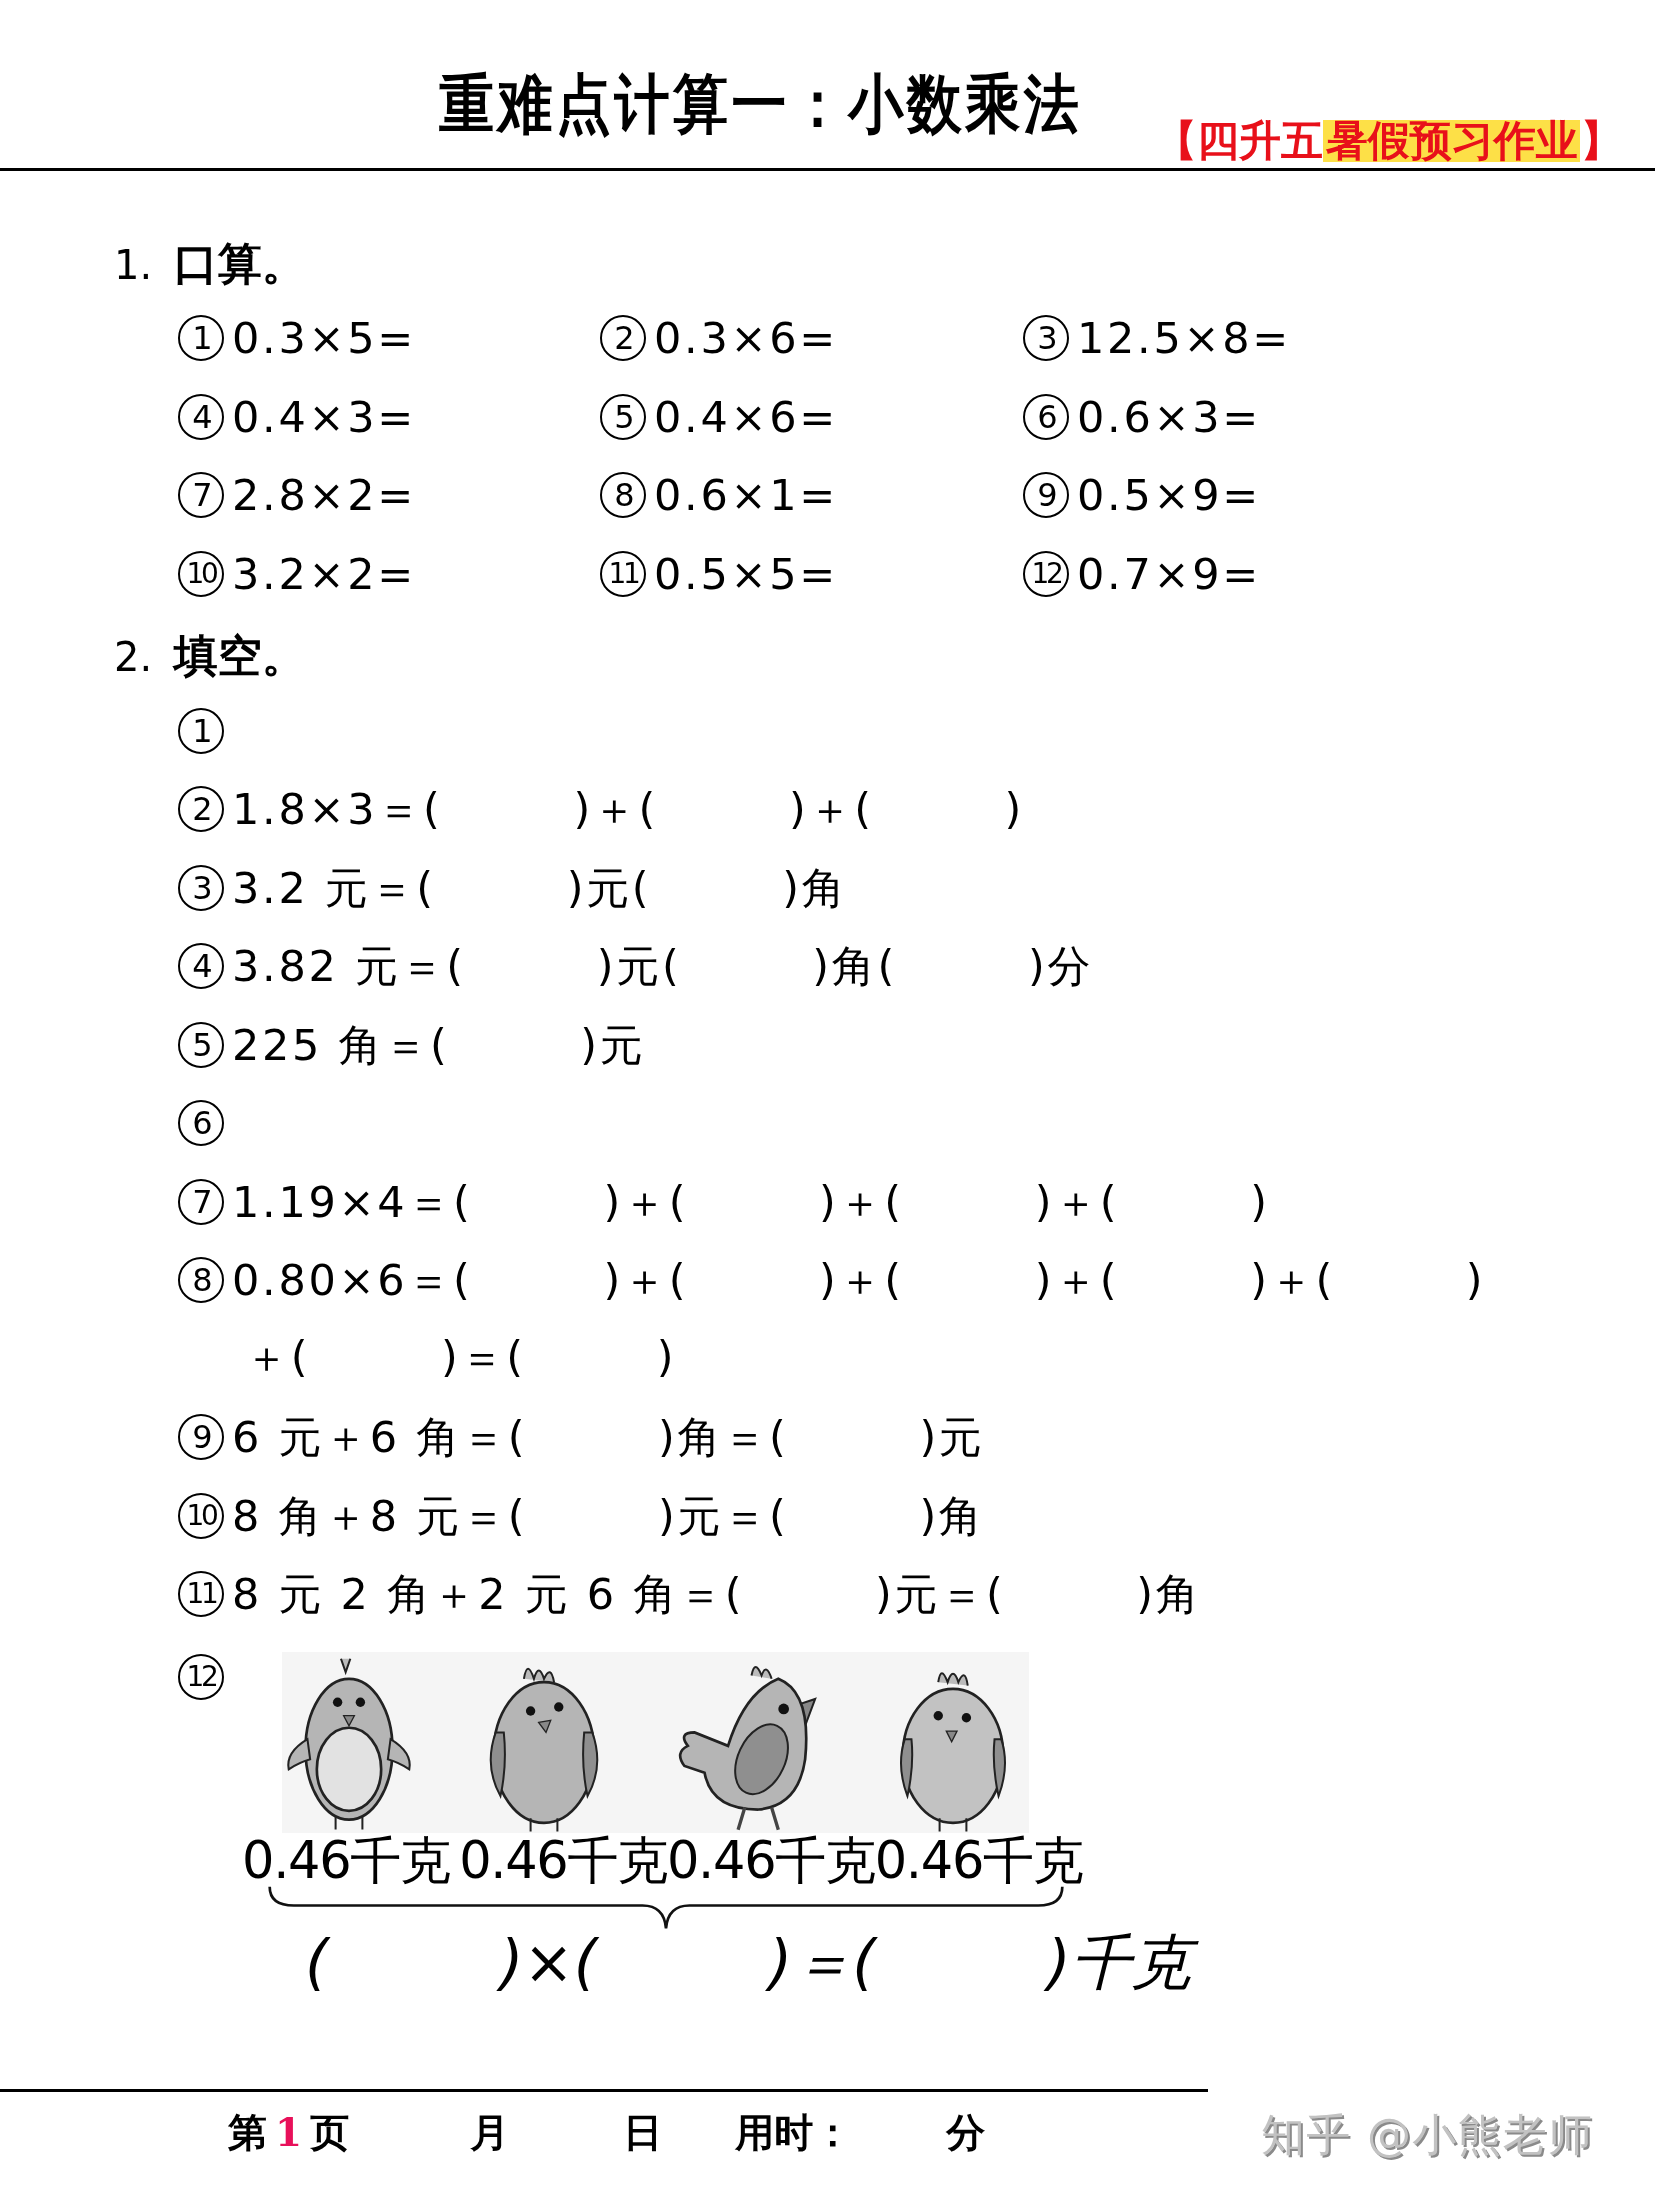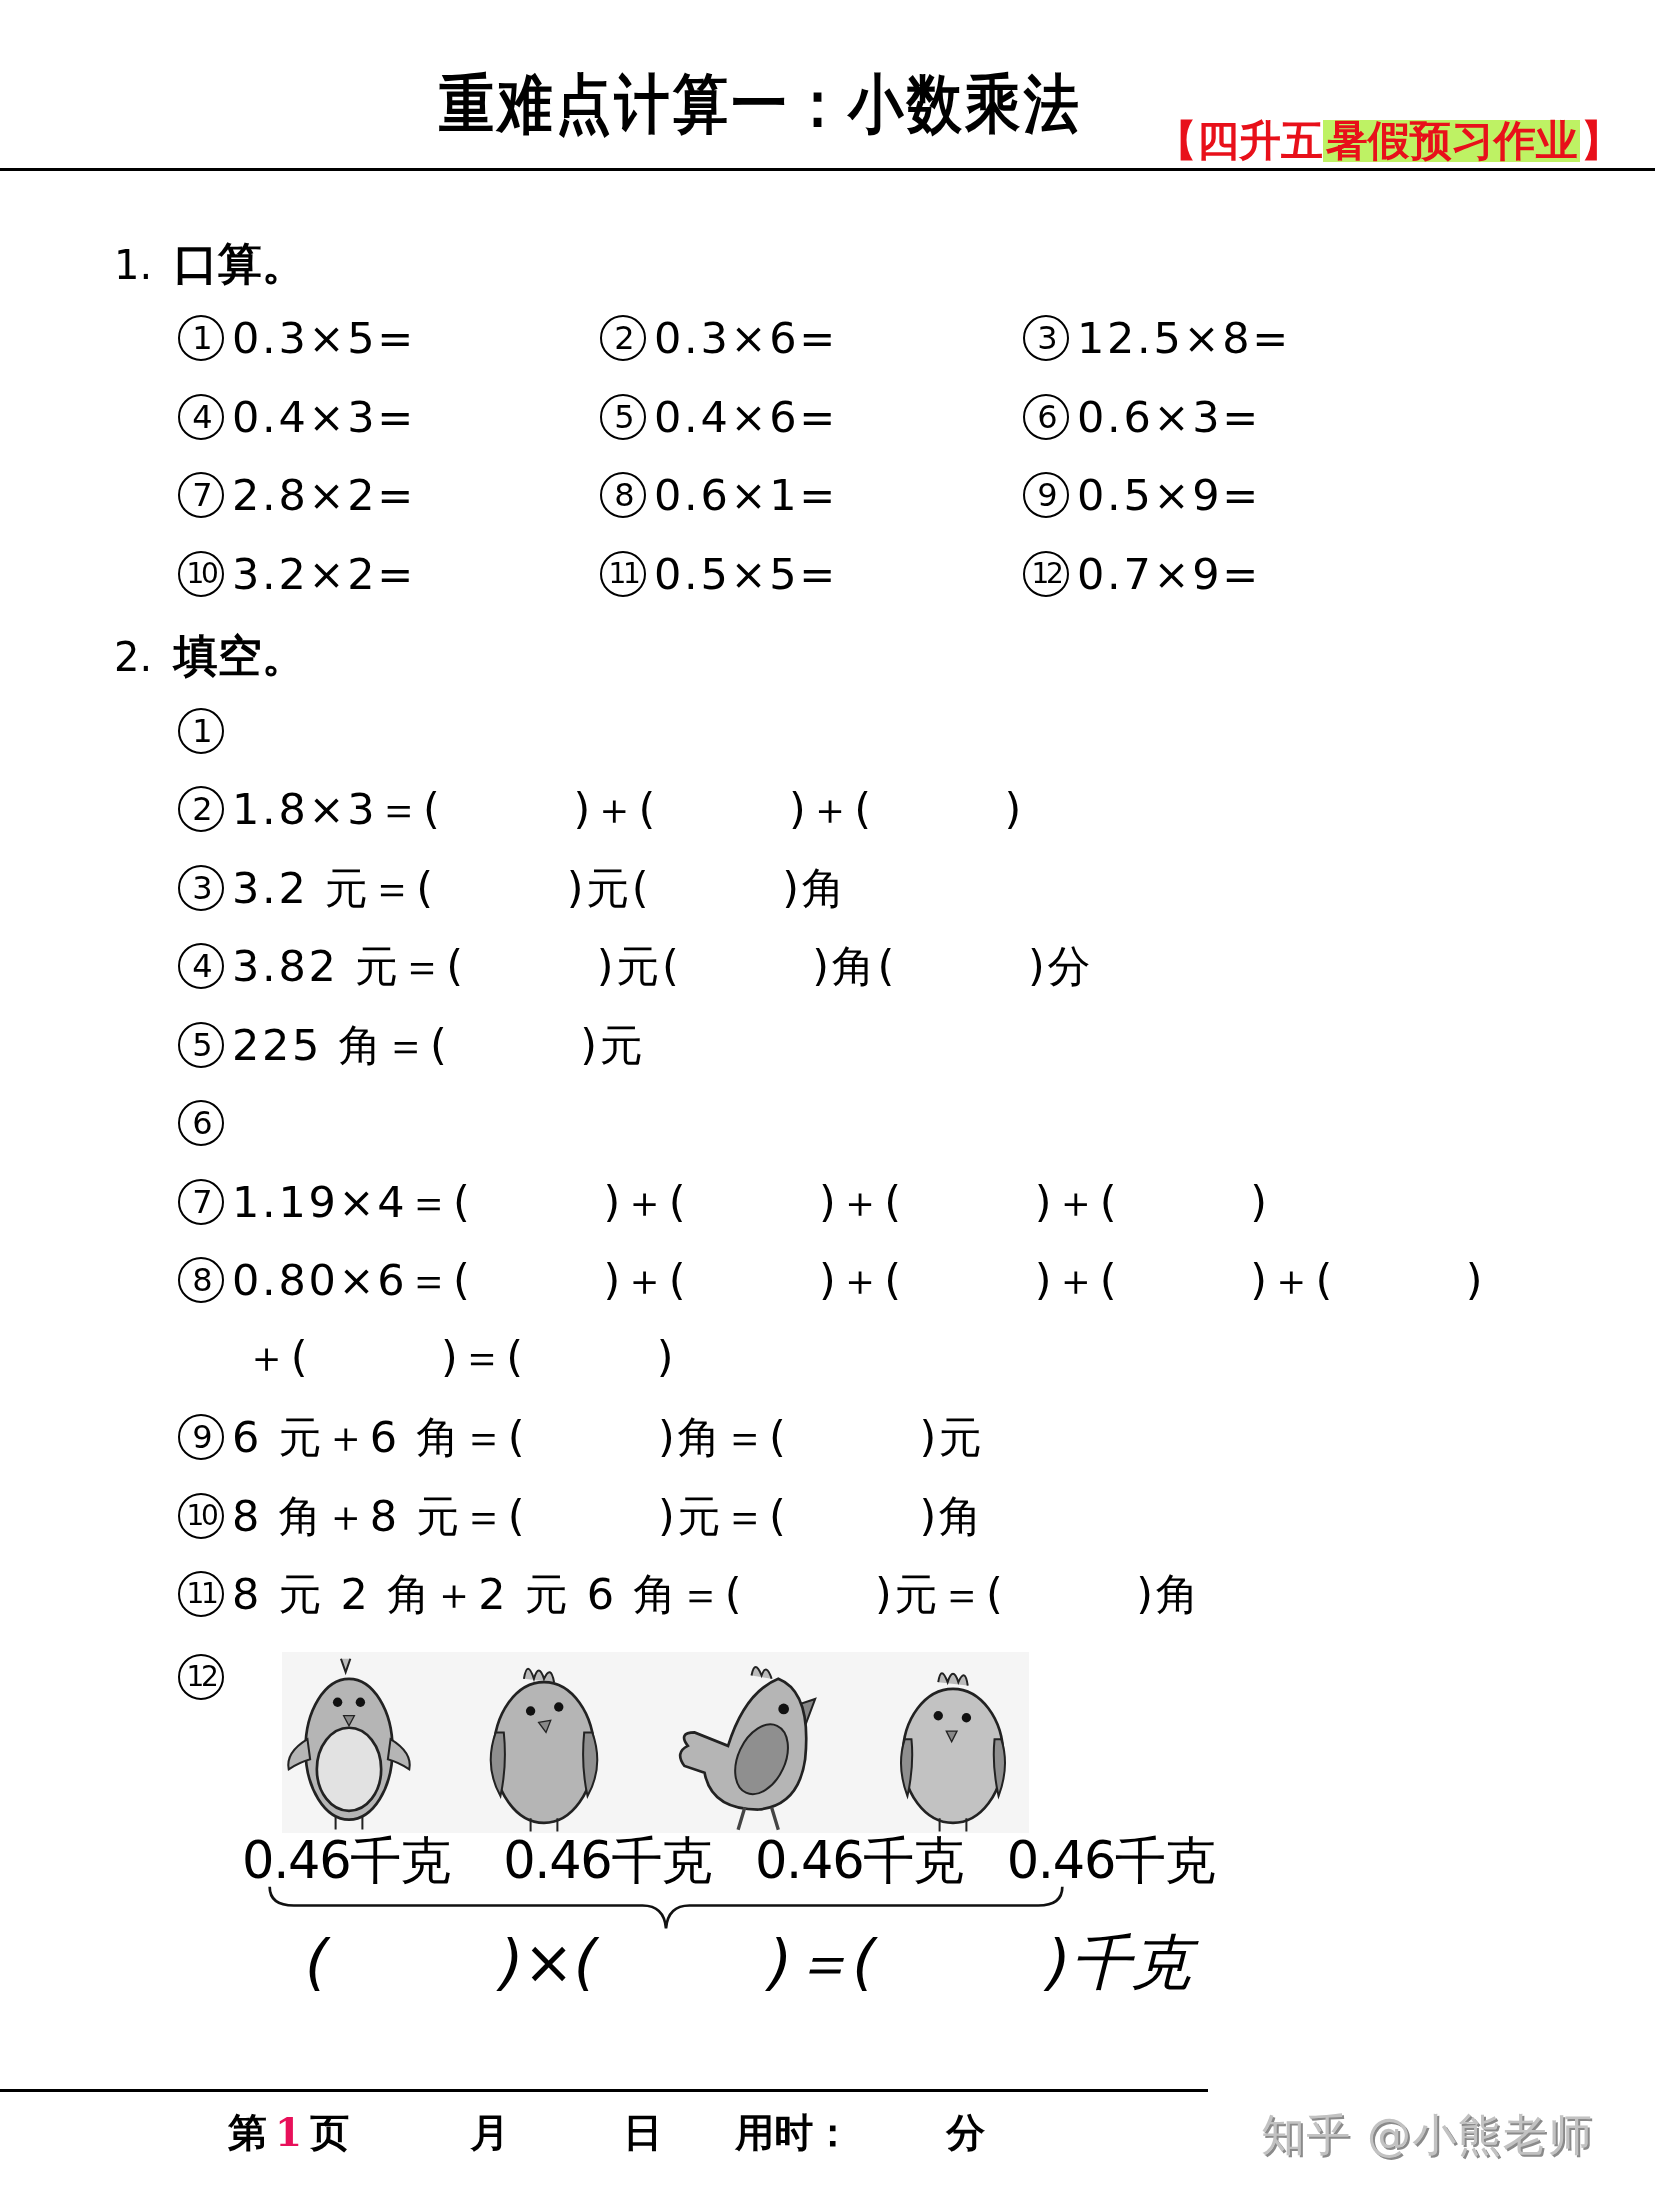--- a/index.html
+++ b/index.html
@@ -12,21 +12,21 @@
     font-family: "DejaVu Serif", "Liberation Serif", serif;
     font-size: 64px; font-weight: bold; letter-spacing: 4px; line-height: 1;
     transform: scaleX(0.86); transform-origin: left center;
   }
   .header-tag {
     position: absolute; left: 1155px; top: 113px; height: 56px;
     display: flex; align-items: center;
     font-family: "DejaVu Serif", "Liberation Serif", serif;
     font-size: 42px; font-weight: bold; color: #e8101a; line-height: 1;
   }
-  .header-tag .hl { background: #bef264; padding: 0 2.7px; }
+  .header-tag .hl { background: #fde047; padding: 0 2.7px; }
   .header-rule {
     position: absolute; left: 0; top: 168px; width: 1656px; height: 3.4px; background: #000;
   }
   .section-title {
     position: absolute; left: 114px; font-size: 44px; font-weight: bold; line-height: 1;
     display: flex; align-items: baseline;
   }
   .section-title .num { font-weight: normal; margin-right: 21.5px; font-size: 40px; }
   .q {
     position: absolute; font-size: 43px; line-height: 1; white-space: pre;
@@ -37,21 +37,21 @@
     text-align: center; line-height: 42px; font-size: 32px; letter-spacing: -2.7px;
     margin-right: 8px; box-sizing: content-box; flex-shrink: 0;
   }
   .circ.two { font-size: 28px; letter-spacing: -3.4px; }
   .chick-img {
     position: absolute; left: 282px; top: 1652px; width: 747px; height: 181px; background: #f5f5f5;
   }
   .chick { position: absolute; top: 0; }
   .weights {
     position: absolute; left: 242px; top: 1835px; font-size: 51px; letter-spacing: -1.3px;
-    display: flex; white-space: pre; line-height: 1; gap: 44px;
+    display: flex; white-space: pre; line-height: 1;
   }
   .brace { position: absolute; left: 267px; top: 1884px; width: 798px; height: 47px; }
   .final-eq {
     position: absolute; left: 305px; top: 1932px; font-size: 60px; white-space: pre; line-height: 1; font-style: italic;
   }
   .footer-rule { position: absolute; left: 0; top: 2089px; width: 1208px; height: 3.4px; background: #000; }
   .footer {
     position: absolute; left: 228px; top: 2113px; font-family: "DejaVu Serif", "Liberation Serif", serif;
     font-size: 39px; font-weight: bold; line-height: 1; white-space: pre; display: flex;
   }

